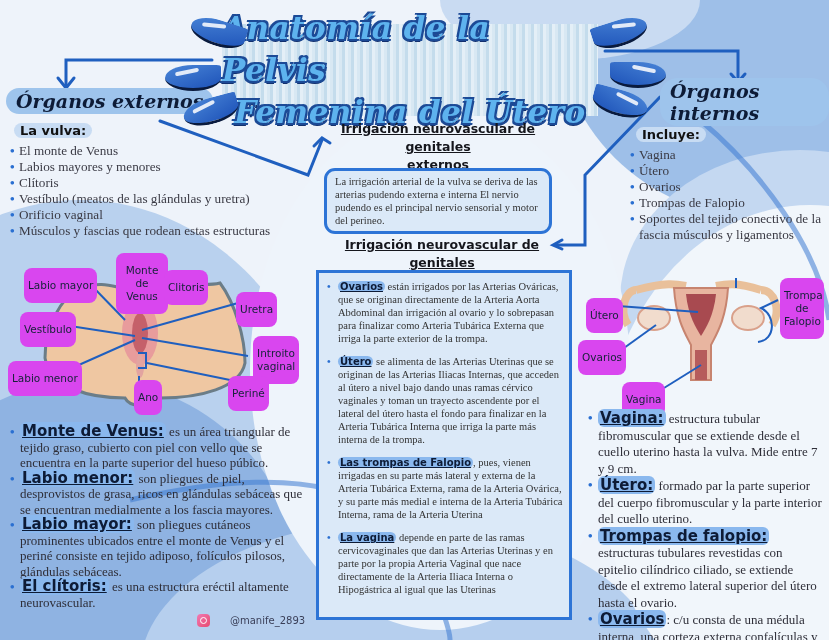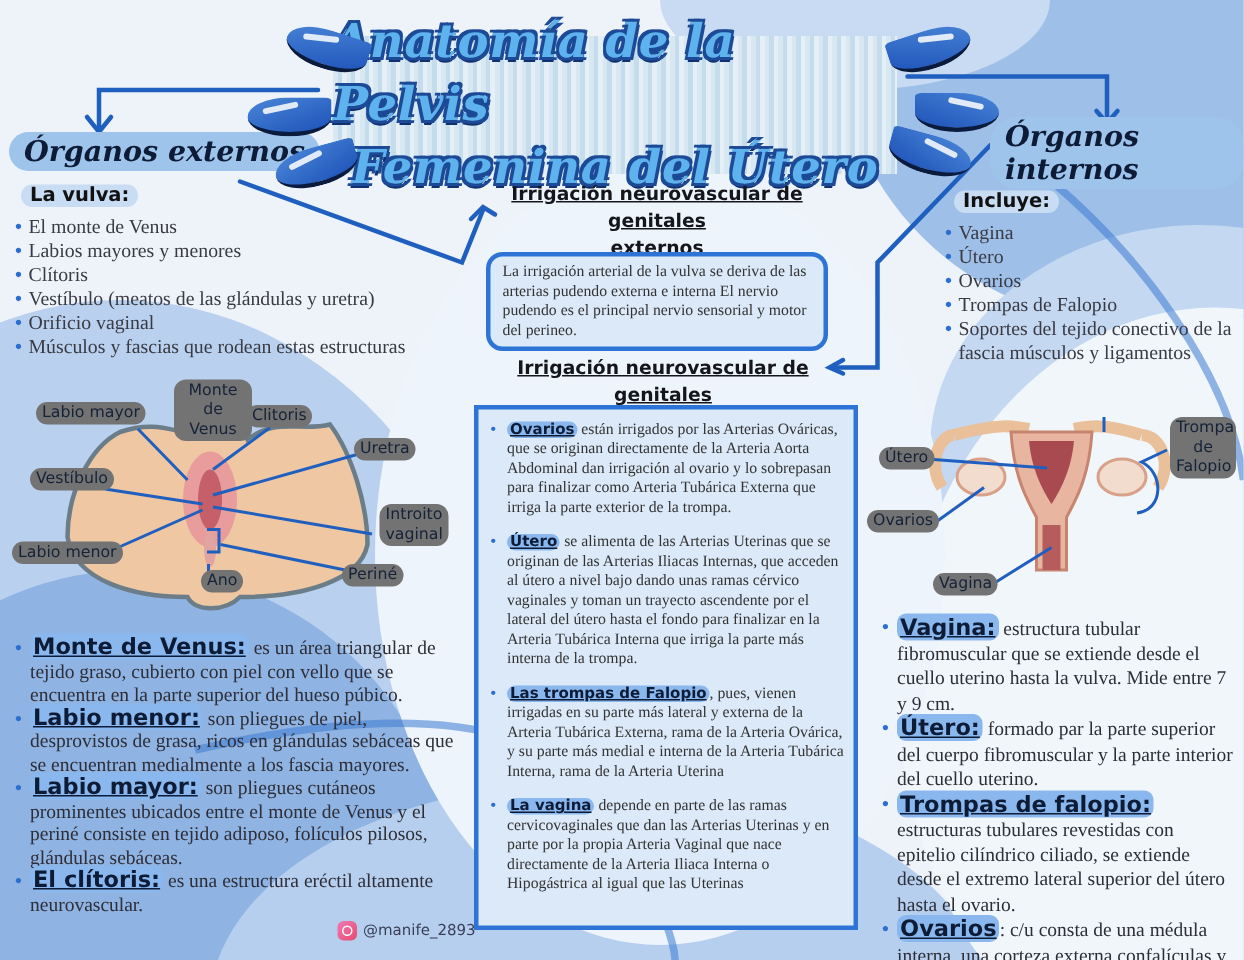--- a/index.html
+++ b/index.html
@@ -23,21 +23,21 @@
 
   .section-head { font-family: "DejaVu Serif", serif; font-style: italic; font-weight: bold; font-size: 19px; color: #0d1b36;
     background: #9ec4ec; border-radius: 18px; padding: 2px 10px; }
 
   .sub-head { font-family: "DejaVu Sans", sans-serif; font-weight: bold; font-size: 13px; color: #111; background: #c8dcf3; border-radius: 10px; padding: 0 6px; }
 
   ul.plain { list-style: none; }
   ul.plain li { position: relative; padding-left: 9px; font-size: 13.2px; line-height: 16px; color: #3a3a44; }
   ul.plain li::before { content: "•"; position: absolute; left: 0; top: 0; color: #2a6fd1; font-weight: bold; }
 
-  .label { font-family: "DejaVu Sans", sans-serif; font-size: 10.5px; color: #152238; background: #737373; border-radius: 8px; padding: 1px 4px; line-height: 13px; }
+  .label { font-family: "DejaVu Sans", sans-serif; font-size: 10.5px; color: #152238; background: #d946ef; border-radius: 8px; padding: 11px 4px; line-height: 13px; }
 
   .desc { font-size: 13px; line-height: 15.5px; color: #2e2e38; }
   .desc .item { position: relative; padding-left: 10px; }
   .desc .item::before { content: "•"; position: absolute; left: 0; top: 0; color: #2a6fd1; font-weight: bold; }
   .hl { font-family: "DejaVu Sans", sans-serif; font-weight: bold; font-size: 15px; color: #0d1b36; text-decoration: underline; background: #8ab8ee; border-radius: 6px; padding: 0 2px; }
 
   .box { border: 3px solid #2d74d6; background: #dbe9f8; }
   .irr-head { font-family: "DejaVu Sans", sans-serif; font-weight: bold; font-size: 12.5px; color: #15161c; text-align: center; line-height: 18px; }
   .irr-head span { text-decoration: underline; }
   .irr-text { font-size: 10.5px; line-height: 13px; color: #333; border-radius: 11px; }
@@ -193,18 +193,18 @@
   <div class="abs label" style="left:204px;top:8px;width:44px;text-align:center;">Trompa de Falopio</div>
 </div>
 
 <div class="abs desc" style="left:588px;top:410px;width:236px;line-height:16.5px;">
   <div class="item"><span class="hl">Vagina:</span><span> estructura tubular fibromuscular que se extiende desde el cuello uterino hasta la vulva. Mide entre 7 y 9 cm.</span></div>
   <div class="item"><span class="hl">Útero:</span><span> formado par la parte superior del cuerpo fibromuscular y la parte interior del cuello uterino.</span></div>
   <div class="item"><span class="hl">Trompas de falopio:</span><span> estructuras tubulares revestidas con epitelio cilíndrico ciliado, se extiende desde el extremo lateral superior del útero hasta el ovario.</span></div>
   <div class="item"><span class="hl">Ovarios</span><span>: c/u consta de una médula interna, una corteza externa confalículas y estroma.</span></div>
 </div>
 
-<div class="abs" style="left:197px;top:614px;display:flex;align-items:center;gap:4px;margin-left:28px;">
+<div class="abs" style="left:197px;top:614px;display:flex;align-items:center;gap:20px;">
   <span style="display:inline-block;width:13px;height:13px;border-radius:4px;background:linear-gradient(135deg,#f07ab5,#e84a6e);position:relative;">
     <span style="position:absolute;left:3px;top:3px;width:7px;height:7px;border:1.5px solid #fff;border-radius:50%;"></span>
   </span>
   <span style="font-family:'DejaVu Sans',sans-serif;font-size:10px;color:#3a3f58;">@manife_2893</span>
 </div>
 
 </body></html>

